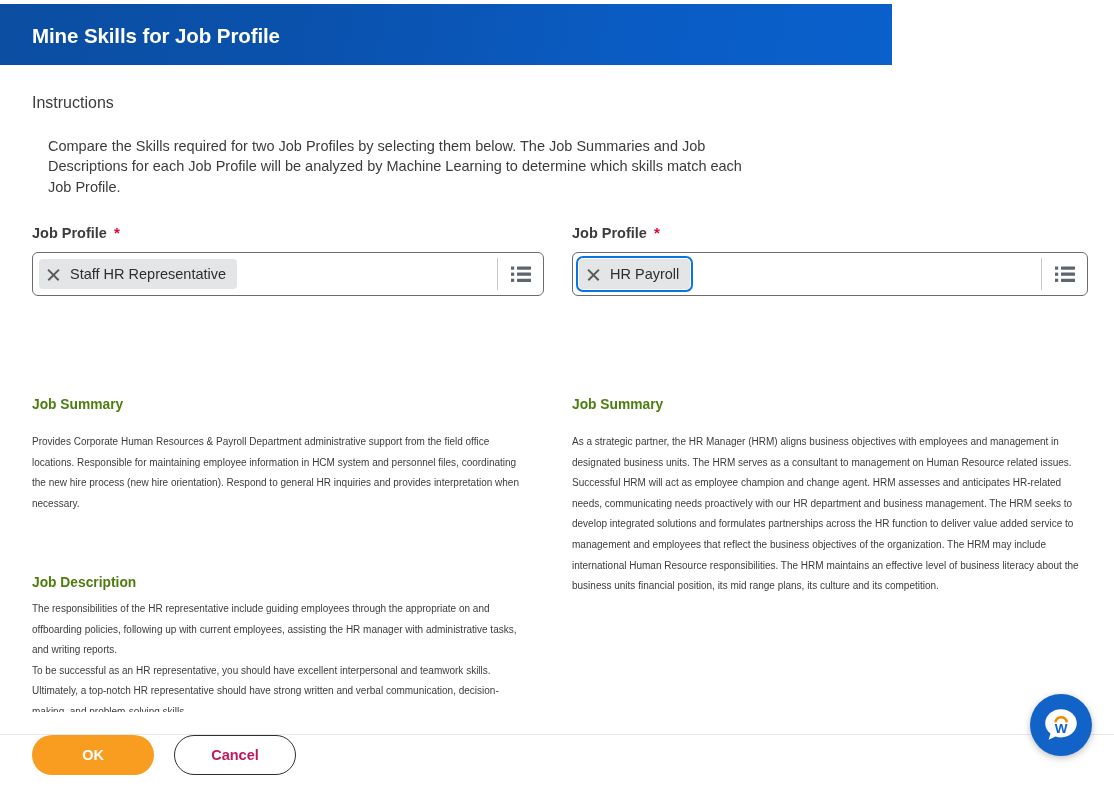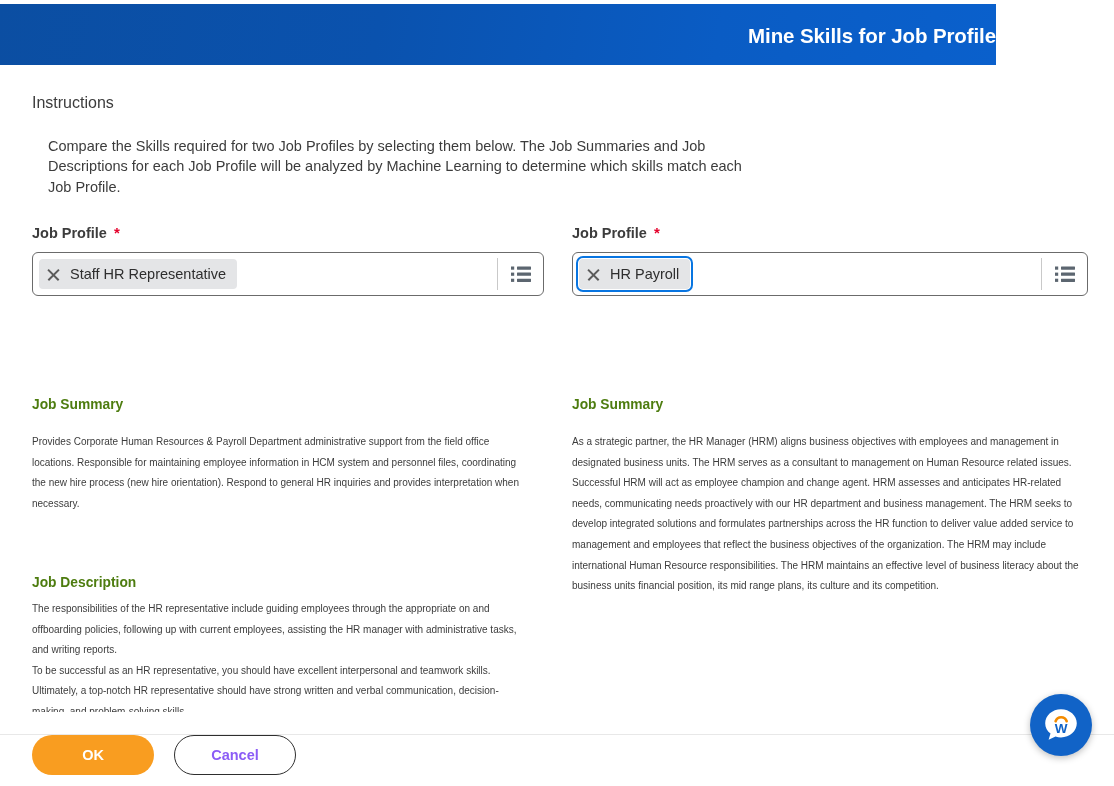--- a/index.html
+++ b/index.html
@@ -22,25 +22,24 @@
 
   
   .top-sliver {
     position: absolute; top: 0; left: 0;
     width: 1114px; height: 4px;
     background: #ffffff;
   }
   .header {
     position: absolute;
     top: 4px; left: 0;
-    width: 996px; height: 61px;
+    width: 892px; height: 61px;
     background: linear-gradient(100deg, #0B4EA2 0%, #0A52AE 38%, #0A5CC4 72%, #0A60CC 100%);
     display: flex;
     align-items: center;
-    justify-content: flex-end;
   }
   .header-title {
     color: #ffffff;
     font-size: 20.5px;
     font-weight: bold;
     letter-spacing: -0.1px;
     margin-left: 32px;
     margin-top: 2px;
   }
 
@@ -221,21 +220,21 @@
     border: 1px solid transparent;
     padding: 0 18px;
   }
   .btn-primary {
     background: #F99D20;
     color: #ffffff;
     min-width: 122px;
   }
   .btn-secondary {
     background: #ffffff;
-    color: #8b5cf6;
+    color: #be185d;
     border: 1px solid #2e2e2e;
     min-width: 122px;
   }
 
   
   .assistant {
     position: absolute;
     right: 22px;
     bottom: 30px;
     width: 62px; height: 62px;

